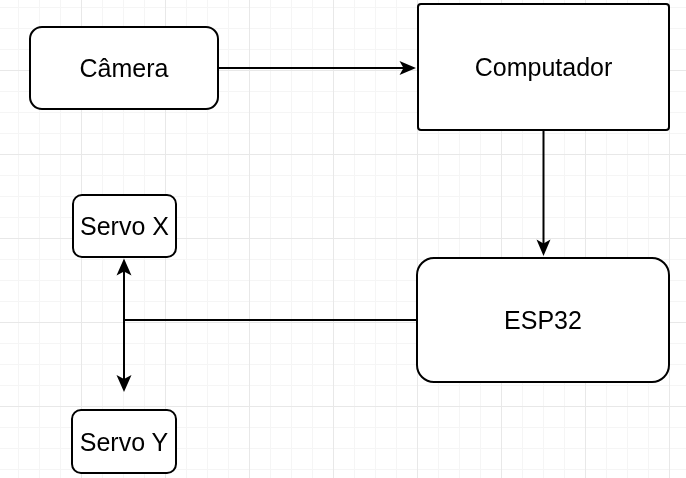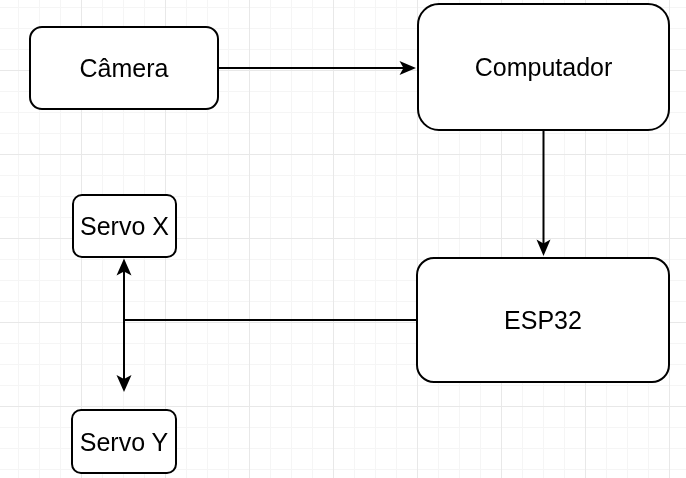--- a/index.html
+++ b/index.html
@@ -47,21 +47,21 @@
     display: flex;
     align-items: center;
     justify-content: center;
     color: #000000;
     font-size: 25px;
     line-height: 1.2;
     white-space: nowrap;
     text-align: center;
   }
   #node-camera     { left: 29px;  top: 26px;  width: 190px; height: 84px;  border-radius: 13px; }
-  #node-computador { left: 417px; top: 3px;   width: 253px; height: 128px; border-radius: 22px; }
+  #node-computador { left: 417px; top: 3px;   width: 253px; height: 128px; border-radius: 4px; }
   #node-servo-x    { left: 72px;  top: 194px; width: 105px; height: 64px;  border-radius: 10px; text-align: right; }
   #node-esp32      { left: 416px; top: 257px; width: 254px; height: 126px; border-radius: 18px; }
   #node-servo-y    { left: 71px;  top: 393px; width: 106px; height: 65px;  border-radius: 10px; margin-top: 16px; }
 </style>
 </head>
 <body>
 
 <div class="canvas">
 
   <svg class="edges" viewBox="0 0 686 478" xmlns="http://www.w3.org/2000/svg">

